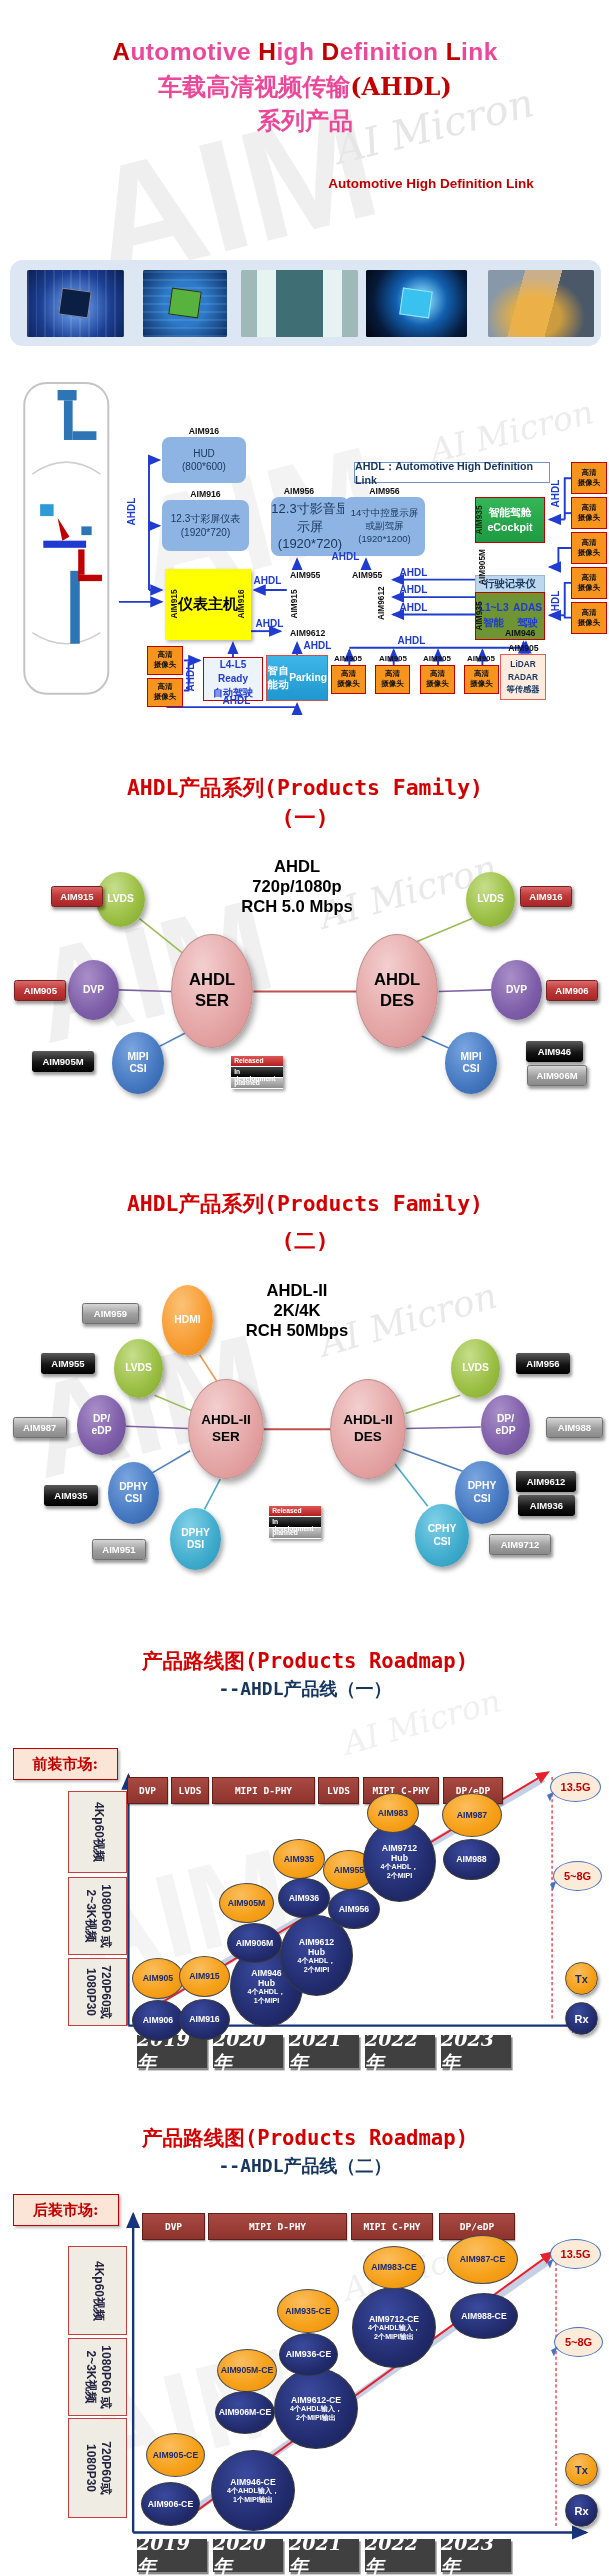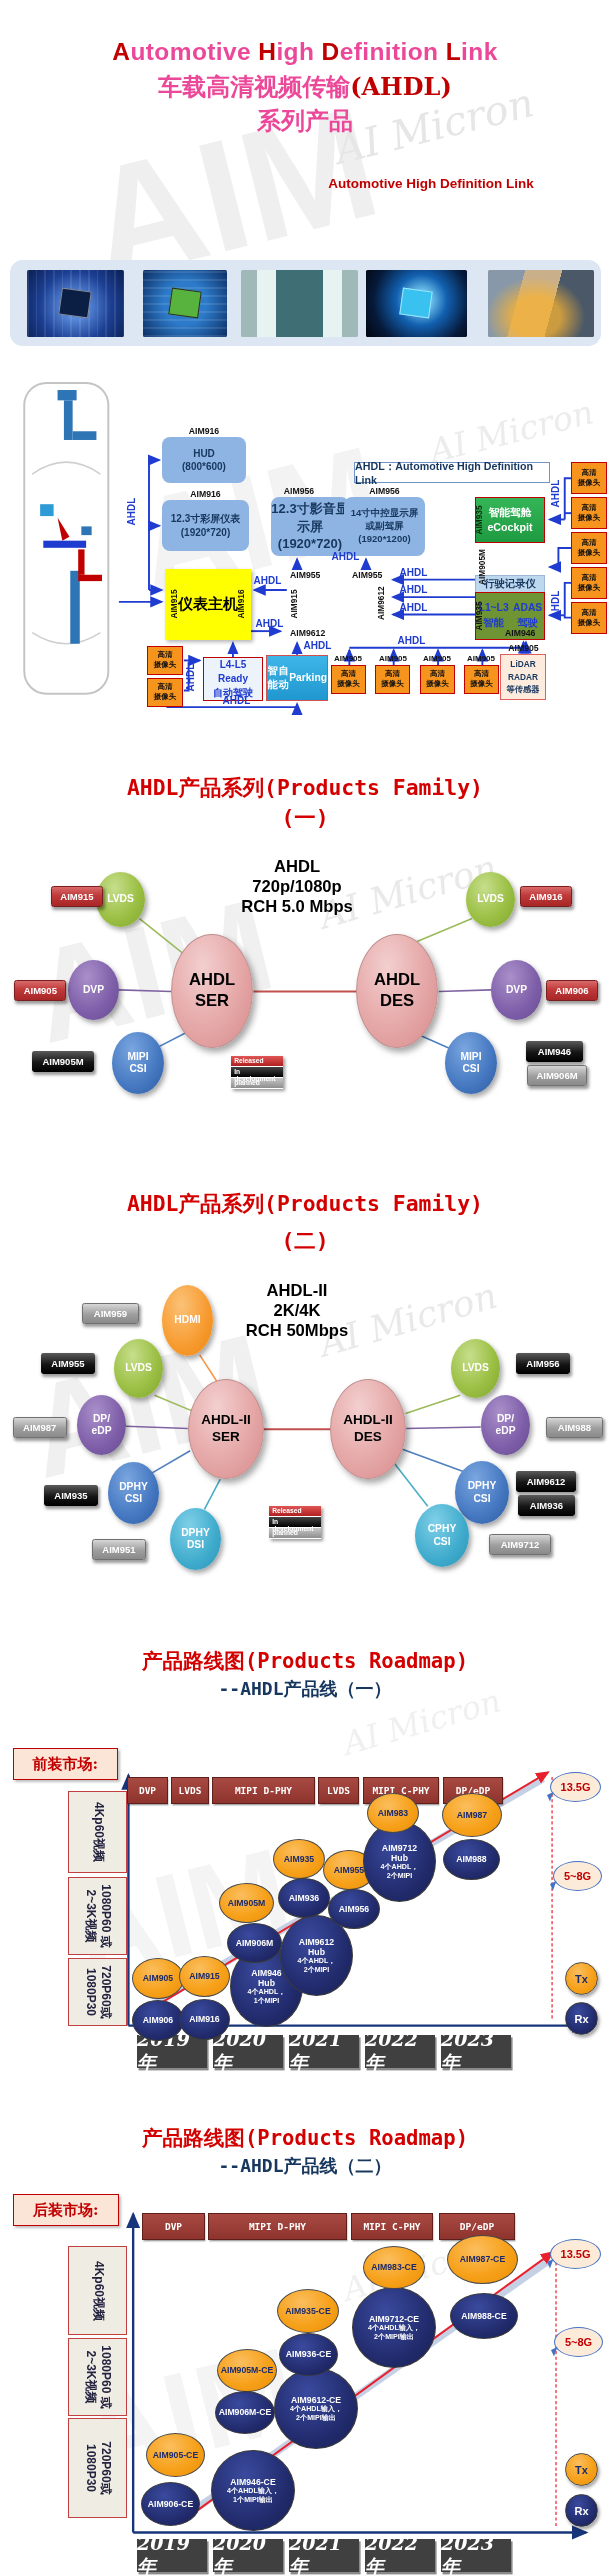--- a/index.html
+++ b/index.html
@@ -14,21 +14,21 @@
 .tb{color:#ec4899}.tr{color:#C00000}
 .h-cn{position:absolute;left:0;width:610px;text-align:center;font-weight:bold;font-size:24px;z-index:2;font-family:"DejaVu Serif",serif}
 .tagline{position:absolute;text-align:center;font-weight:bold;font-size:13.5px;color:#C00000;z-index:2}
 
 .strip{position:absolute;background:#DCE7F3;border-radius:12.7px;z-index:1}
 .ph{position:absolute;z-index:2;border-radius:1.6px}
 .ph .chip{position:absolute;left:50%;top:50%;transform:translate(-50%,-50%) rotate(8deg);width:30px;height:27px;border:1.6px solid rgba(255,255,255,.5)}
 
 .arch-h{position:absolute;border:2px solid #C00000;background:#fff;display:flex;align-items:center;justify-content:center;font-weight:bold;font-size:18px;font-family:"DejaVu Serif",serif;z-index:2}
 .arch-leg{position:absolute;border:1.6px solid #7193C5;background:#fff;display:flex;align-items:center;justify-content:center;font-weight:bold;font-size:10.7px;color:#17375E;z-index:2}
-.disp{position:absolute;background:#8DB4E2;border-radius:8px;display:flex;flex-direction:column;align-items:center;justify-content:center;color:#17375E;font-weight:bold;font-size:10px;line-height:1.35;z-index:2;text-align:center}
+.disp{position:absolute;background:#8DB4E2;border-radius:8px;display:flex;flex-direction:column;align-items:center;justify-content:center;color:#17375E;font-weight:normal;font-size:10px;line-height:1.35;z-index:2;text-align:center}
 .chiplbl{position:absolute;font-size:8.7px;font-weight:bold;color:#111;z-index:3;text-align:center}
 .ybox{position:absolute;background:#FFFF00;display:flex;align-items:center;justify-content:center;color:#000;font-weight:bold;font-size:15px;z-index:2;box-shadow:1.6px 2.4px 4px rgba(0,0,0,.3)}
 .vlbl{position:absolute;font-size:8.3px;font-weight:bold;color:#111;z-index:3;width:32px;text-align:center;transform:rotate(-90deg);white-space:nowrap}
 .cam{position:absolute;background:#F7941D;border:1.2px solid #C00000;display:flex;flex-direction:column;align-items:center;justify-content:center;font-size:7.5px;font-weight:bold;color:#111;z-index:2;line-height:1.35;text-align:center}
 .ahdl{position:absolute;color:#1F3BD0;font-weight:bold;font-size:10px;z-index:3;width:35px;text-align:center}
 .ahdl.v{transform:rotate(-90deg)}
 .gbox{position:absolute;background:linear-gradient(180deg,#35B558,#1F9A42);border:1.6px solid #C00000;display:flex;flex-direction:column;align-items:center;justify-content:center;color:#fff;font-weight:bold;font-size:10.7px;z-index:2;line-height:1.4;text-align:center}
 .dvrbox{position:absolute;background:#BDD7EE;border:0.8px solid #9AB7D8;display:flex;flex-direction:column;align-items:center;justify-content:center;color:#17375E;font-weight:bold;font-size:10.3px;z-index:2;line-height:1.4;text-align:center}
 .adas{position:absolute;background:#6E9434;border:1.6px solid #C00000;display:flex;flex-direction:row;align-items:center;justify-content:center;color:#1F3BD0;font-weight:bold;font-size:10.3px;z-index:2;line-height:1.45;text-align:center}
 .lidar{position:absolute;background:#FDEBDD;border:1.6px solid #E06060;display:flex;flex-direction:column;align-items:center;justify-content:center;color:#17375E;font-weight:bold;font-size:8.3px;z-index:2;line-height:1.5;text-align:center}

